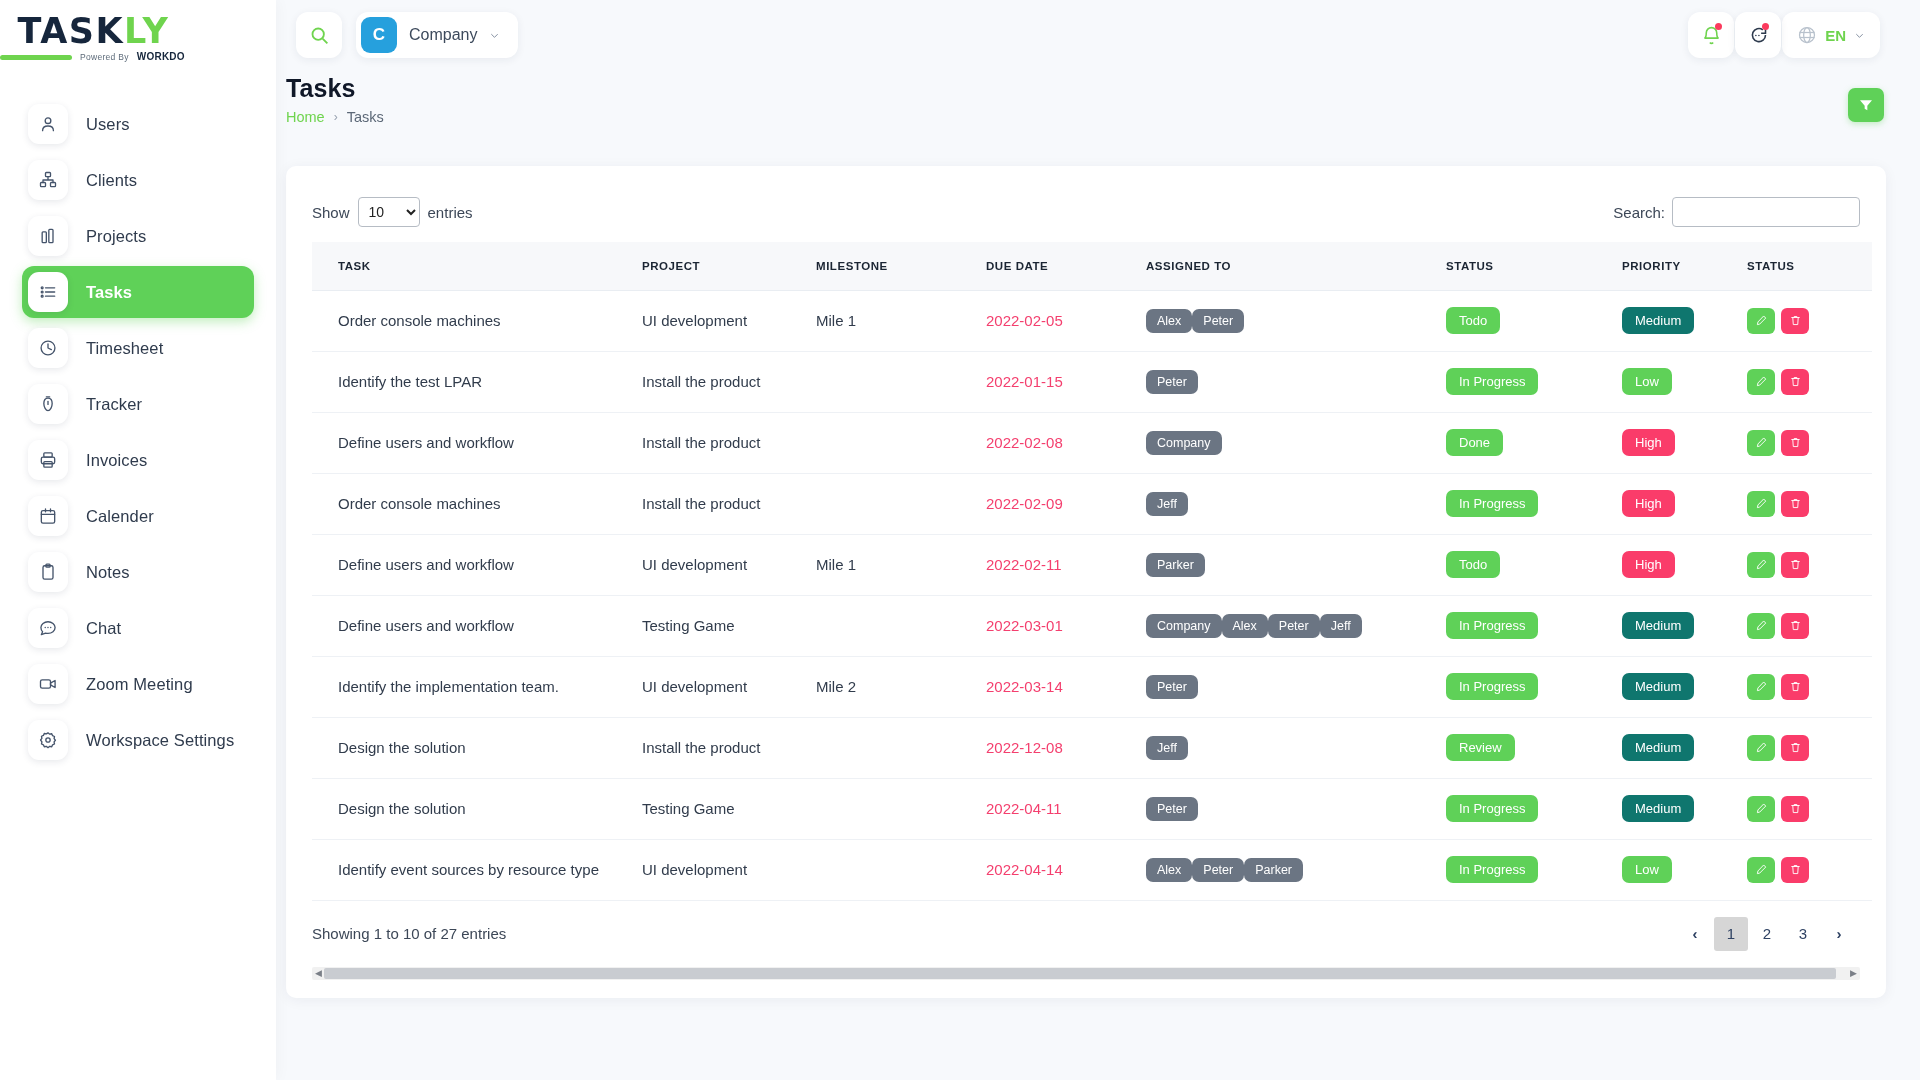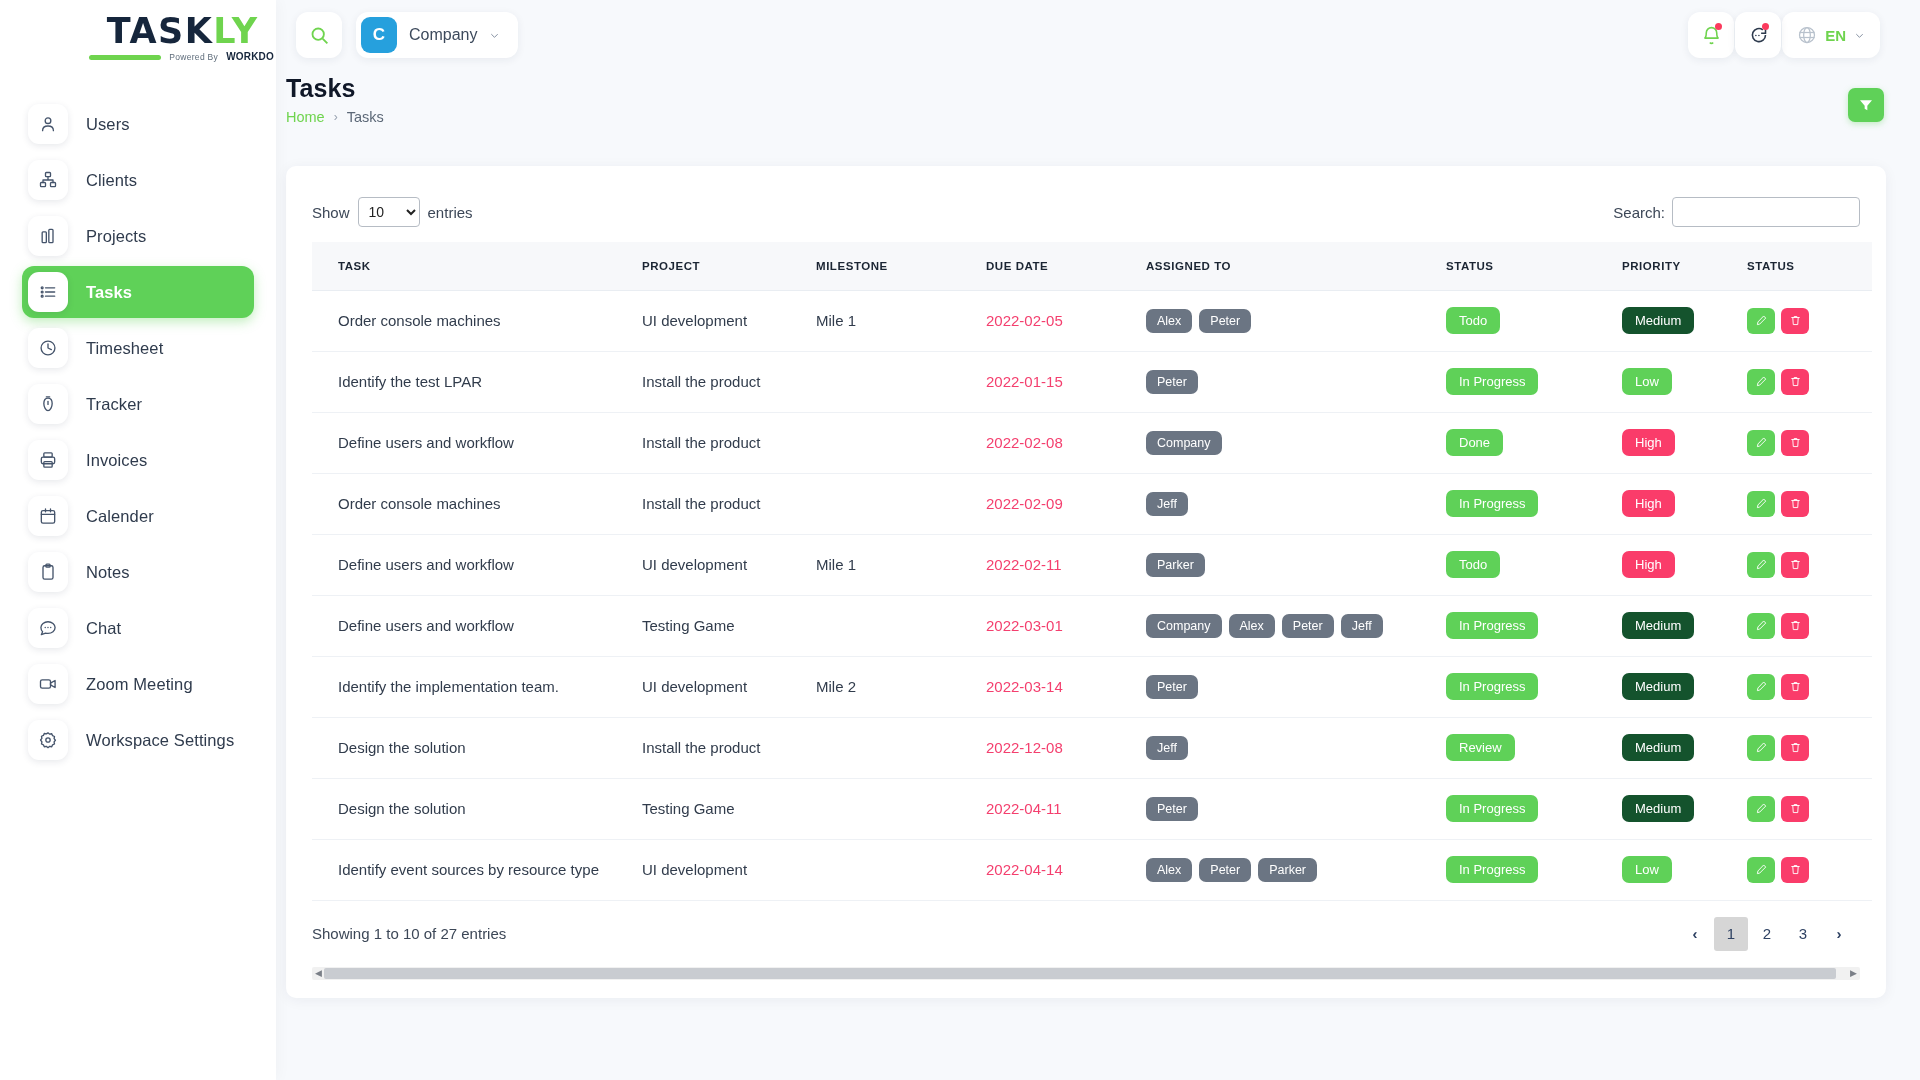--- a/index.html
+++ b/index.html
@@ -13,21 +13,21 @@
   
   #sidebar {
     position: absolute; left: 0; top: 0;
     width: 276px; height: 1080px;
     background: #ffffff;
     box-shadow: 2px 0 14px rgba(0,0,0,0.035);
     z-index: 5;
   }
   #logo-area {
     height: 70px;
-    display: flex; align-items: center; justify-content: flex-end;
+    display: flex; align-items: center; justify-content: flex-start;
     padding-top: 6px;
   }
   .logo-wrap { text-align: center; line-height: 1; }
   .logo-main {
     font-size: 35px; font-weight: 700; letter-spacing: 1.5px;
     font-family: "DejaVu Sans", sans-serif;
   }
   .logo-dark { color: #16263c; }
   .logo-green { color: #6fd44e; }
   .logo-sub {
@@ -150,32 +150,32 @@
   .col-task { width: 330px; }
   .col-project { width: 174px; }
   .col-milestone { width: 170px; }
   .col-due { width: 160px; }
   .col-assigned { width: 300px; }
   .col-status { width: 176px; }
   .col-priority { width: 125px; }
   .col-action { width: 125px; }
   .due-date { color: #f43f6e; }
 
-  .badge-row { display: flex; gap: 7px; flex-wrap: nowrap; }
+  .badge-row { display: flex; flex-wrap: nowrap; }
   .user-badge {
     background: #6b7583; color: #fff;
     font-size: 12.5px; padding: 5px 11px; border-radius: 7px;
     white-space: nowrap;
   }
   .chip {
     display: inline-block; color: #fff; font-size: 13px;
     padding: 6px 13px; border-radius: 7px; white-space: nowrap;
   }
   .chip.green { background: #5fd158; }
-  .chip.cyan  { background: #14532d; }
+  .chip.cyan  { background: #0f766e; }
   .chip.pink  { background: #fa3c6a; }
 
   .actions { display: flex; gap: 6px; }
   .act {
     width: 28px; height: 26px; border-radius: 6px;
     display: flex; align-items: center; justify-content: center; cursor: pointer;
   }
   .act.edit { background: #5fd158; }
   .act.del  { background: #fa3c6a; }
   .act svg { width: 13px; height: 13px; stroke: #fff; fill: none; stroke-width: 1.7; }

